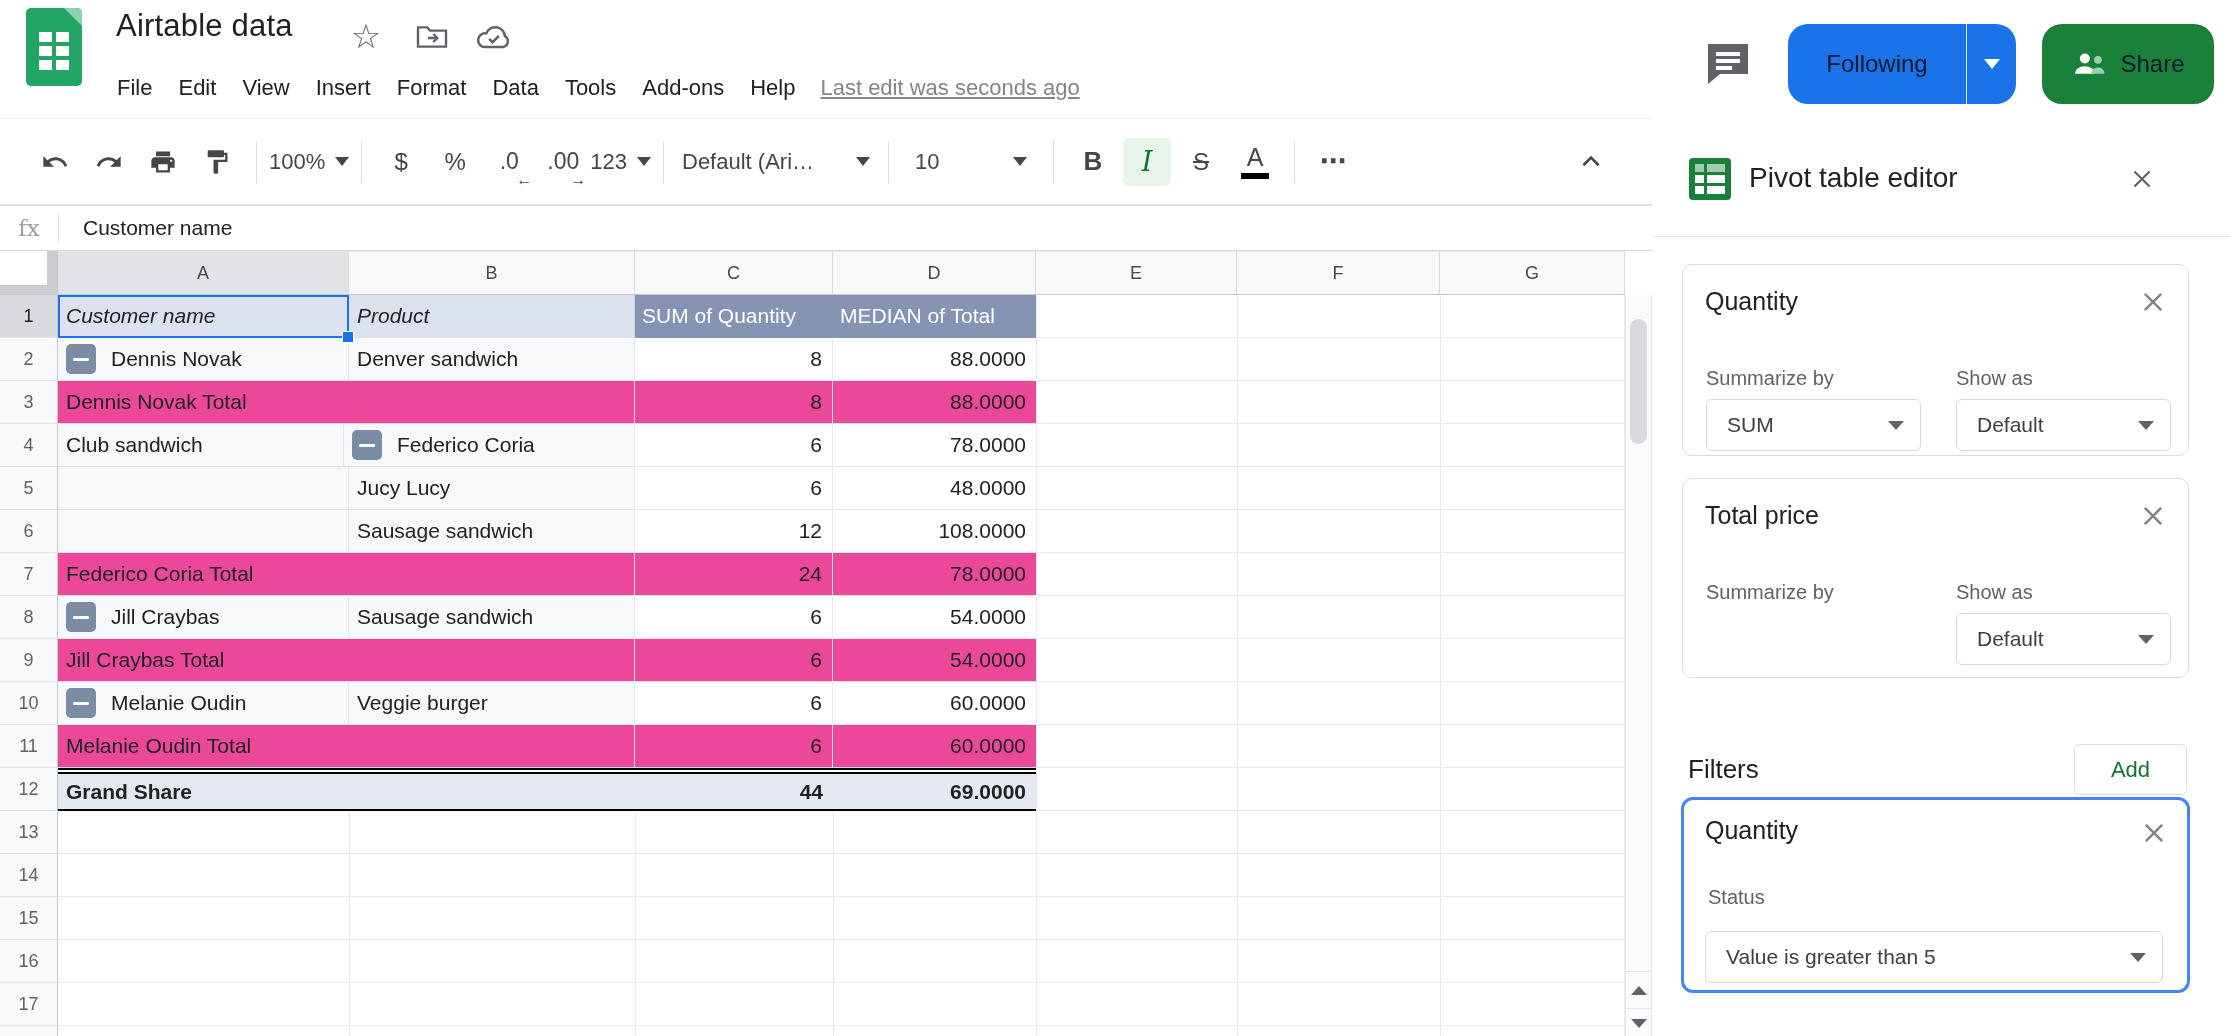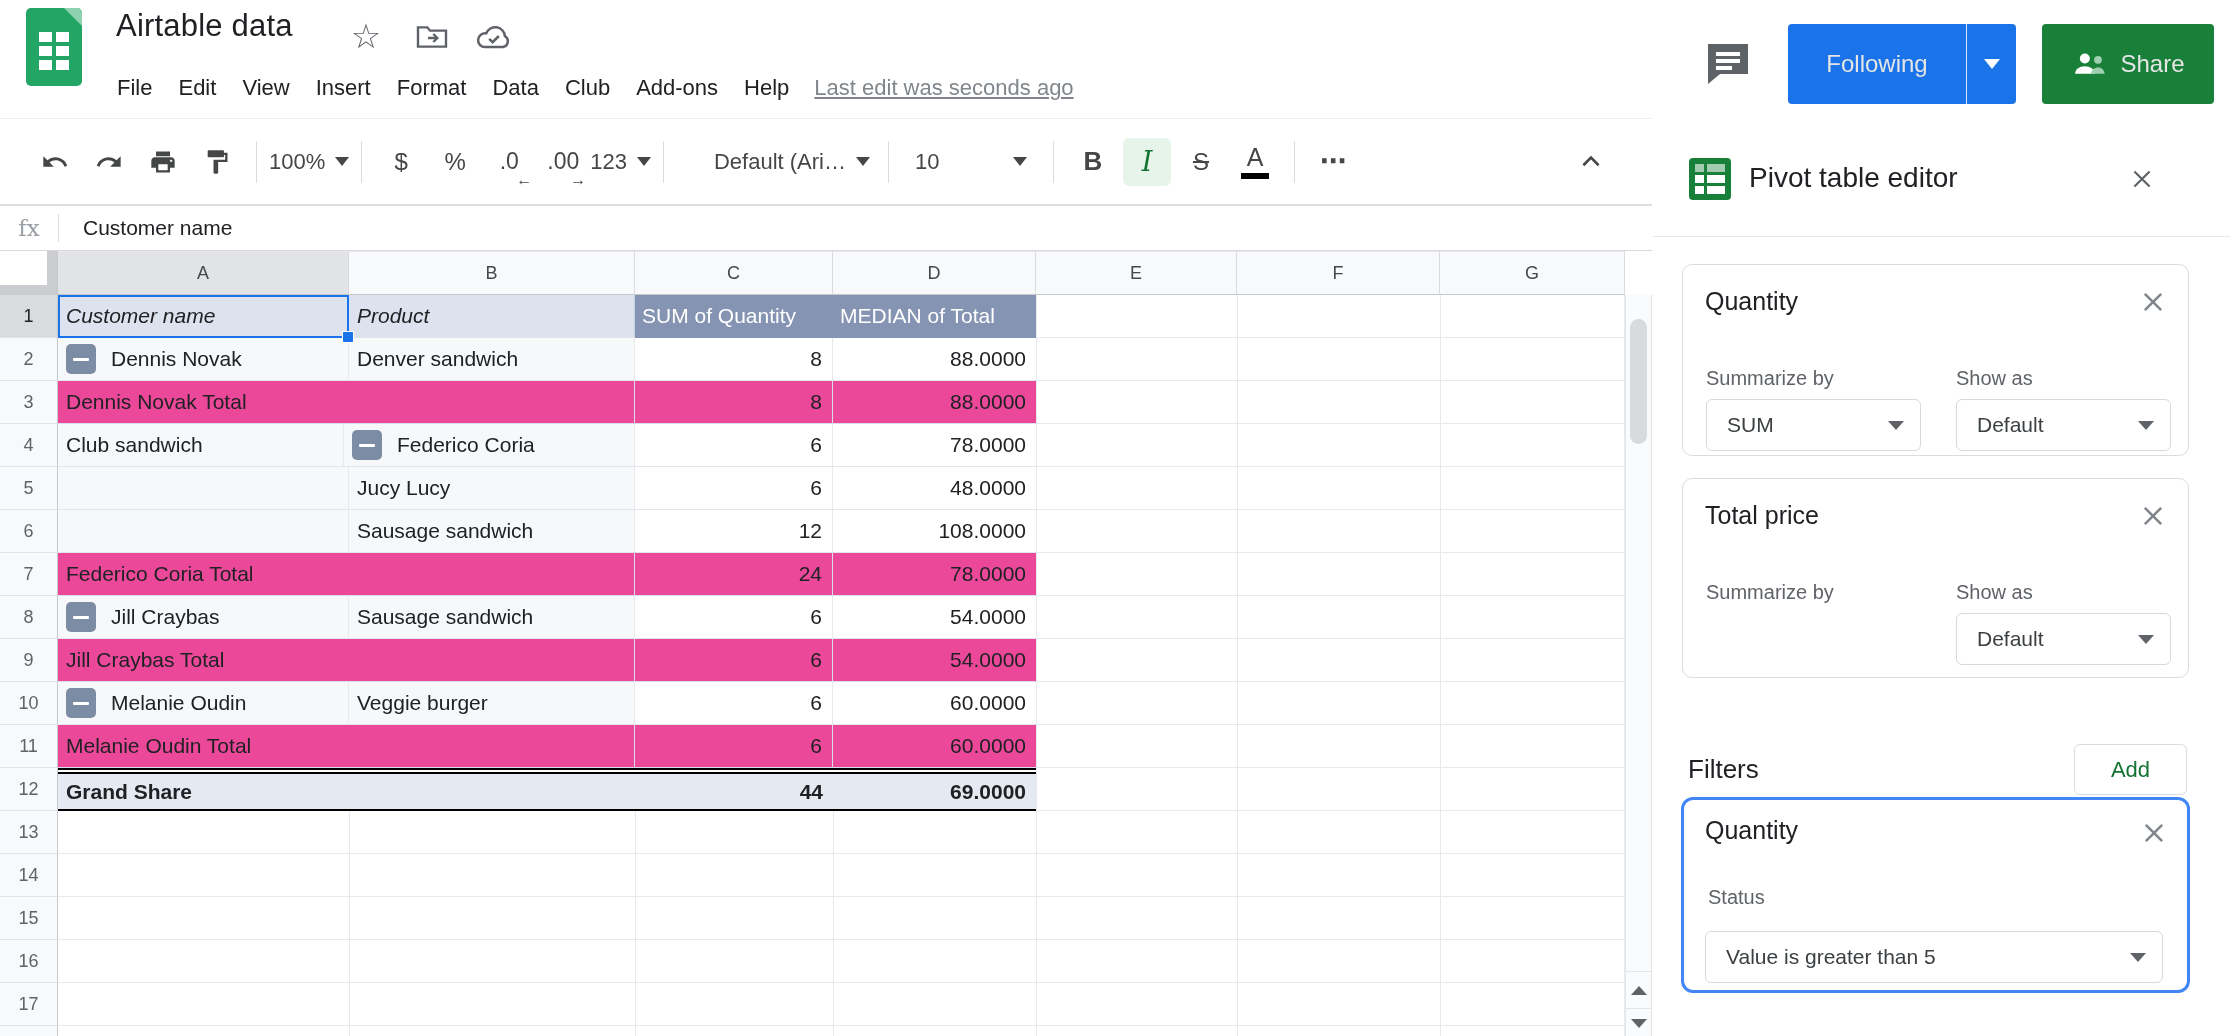--- a/index.html
+++ b/index.html
@@ -14,21 +14,21 @@
   .logo-grid{position:absolute;left:13px;top:24px;width:30px;height:38px;display:grid;
              grid-template-columns:1fr 1fr;grid-template-rows:1fr 1fr 1fr;gap:4px}
   .logo-grid i{background:#fff}
   .doc-title{position:absolute;left:116px;top:8px;font-size:31px;letter-spacing:.2px}
   .t-icon{position:absolute;top:16px;width:40px;height:40px;color:#5f6368;display:flex;align-items:center;justify-content:center}
   .star{left:346px;font-size:34px}
   .menubar{position:absolute;left:104px;top:68px;display:flex;align-items:center;font-size:22px}
   .menu-item{padding:7px 13px;border-radius:6px;cursor:default}
   .last-edit{margin-left:12px;font-size:22px;color:#80868b;text-decoration:underline}
   .comment-btn{position:absolute;left:1704px;top:40px;width:48px;height:46px}
-  .btn{position:absolute;border-radius:4px;color:#e5e5e5;font-size:24px;font-weight:500;display:flex;align-items:center}
+  .btn{position:absolute;border-radius:20px;color:#0f172a;font-size:24px;font-weight:500;display:flex;align-items:center}
   .following{left:1788px;top:24px;width:228px;height:80px;background:#1a73e8}
   .following .lbl{width:178px;text-align:center}
   .following .vdiv{width:1px;height:80px;background:#fff;opacity:.85}
   .following .caret-box{width:49px;display:flex;justify-content:center}
   .share{left:2042px;top:24px;width:172px;height:80px;background:#188038;justify-content:center;gap:13px}
   .tri-down{width:0;height:0;border-left:9px solid transparent;border-right:9px solid transparent;border-top:11px solid #fff}
   
   .toolbar{position:absolute;left:0;top:118px;width:1652px;height:88px;background:#fff;border-top:1px solid #ededed;
            border-bottom:2px solid #e0e0e0;box-sizing:border-box;display:flex;align-items:center;padding-left:28px;color:#444746}
   .tb-btn{height:56px;min-width:54px;display:flex;align-items:center;justify-content:center;font-size:24px;border-radius:6px}
@@ -162,21 +162,21 @@
   </div>
   <div class="menubar">
 
     <span id="menu-host" style="display:flex">
         <span class="menu-item">File</span>
         <span class="menu-item">Edit</span>
         <span class="menu-item">View</span>
         <span class="menu-item">Insert</span>
         <span class="menu-item">Format</span>
         <span class="menu-item">Data</span>
-        <span class="menu-item">Club</span>
+        <span class="menu-item">Tools</span>
         <span class="menu-item">Add-ons</span>
         <span class="menu-item">Help</span>
       </span>
     <span class="last-edit">Last edit was seconds ago</span>
   </div>
   <div class="comment-btn">
     <svg width="48" height="46" viewBox="0 0 24 23">
       <path d="M2 2h20v15H8l-6 5z" fill="#5f6368"></path>
       <rect x="6" y="6" width="12" height="2" fill="#fff"></rect>
         <rect x="6" y="9.5" width="12" height="2" fill="#fff"></rect>
@@ -236,21 +236,21 @@
   </div>
   <div class="tb-btn decbtn">
     <span>.00</span>
       <span class="arr">→</span>
   </div>
   <div class="tb-btn">
     <span class="tb-text">123</span>
       <span class="tb-caret"></span>
   </div>
   <div class="tb-sep"></div>
-  <div class="tb-btn" style="min-width:188px;justify-content:flex-end;padding:0 6px">
+  <div class="tb-btn" style="min-width:188px;justify-content:space-between;padding:0 6px">
     <span class="tb-text">Default (Ari…</span>
       <span class="tb-caret"></span>
   </div>
   <div class="tb-sep"></div>
   <div class="tb-btn" style="min-width:112px;justify-content:space-between;padding:0 14px">
     <span class="tb-text">10</span>
       <span class="tb-caret"></span>
   </div>
   <div class="tb-sep"></div>
   <div class="tb-btn bold-b">B</div>

